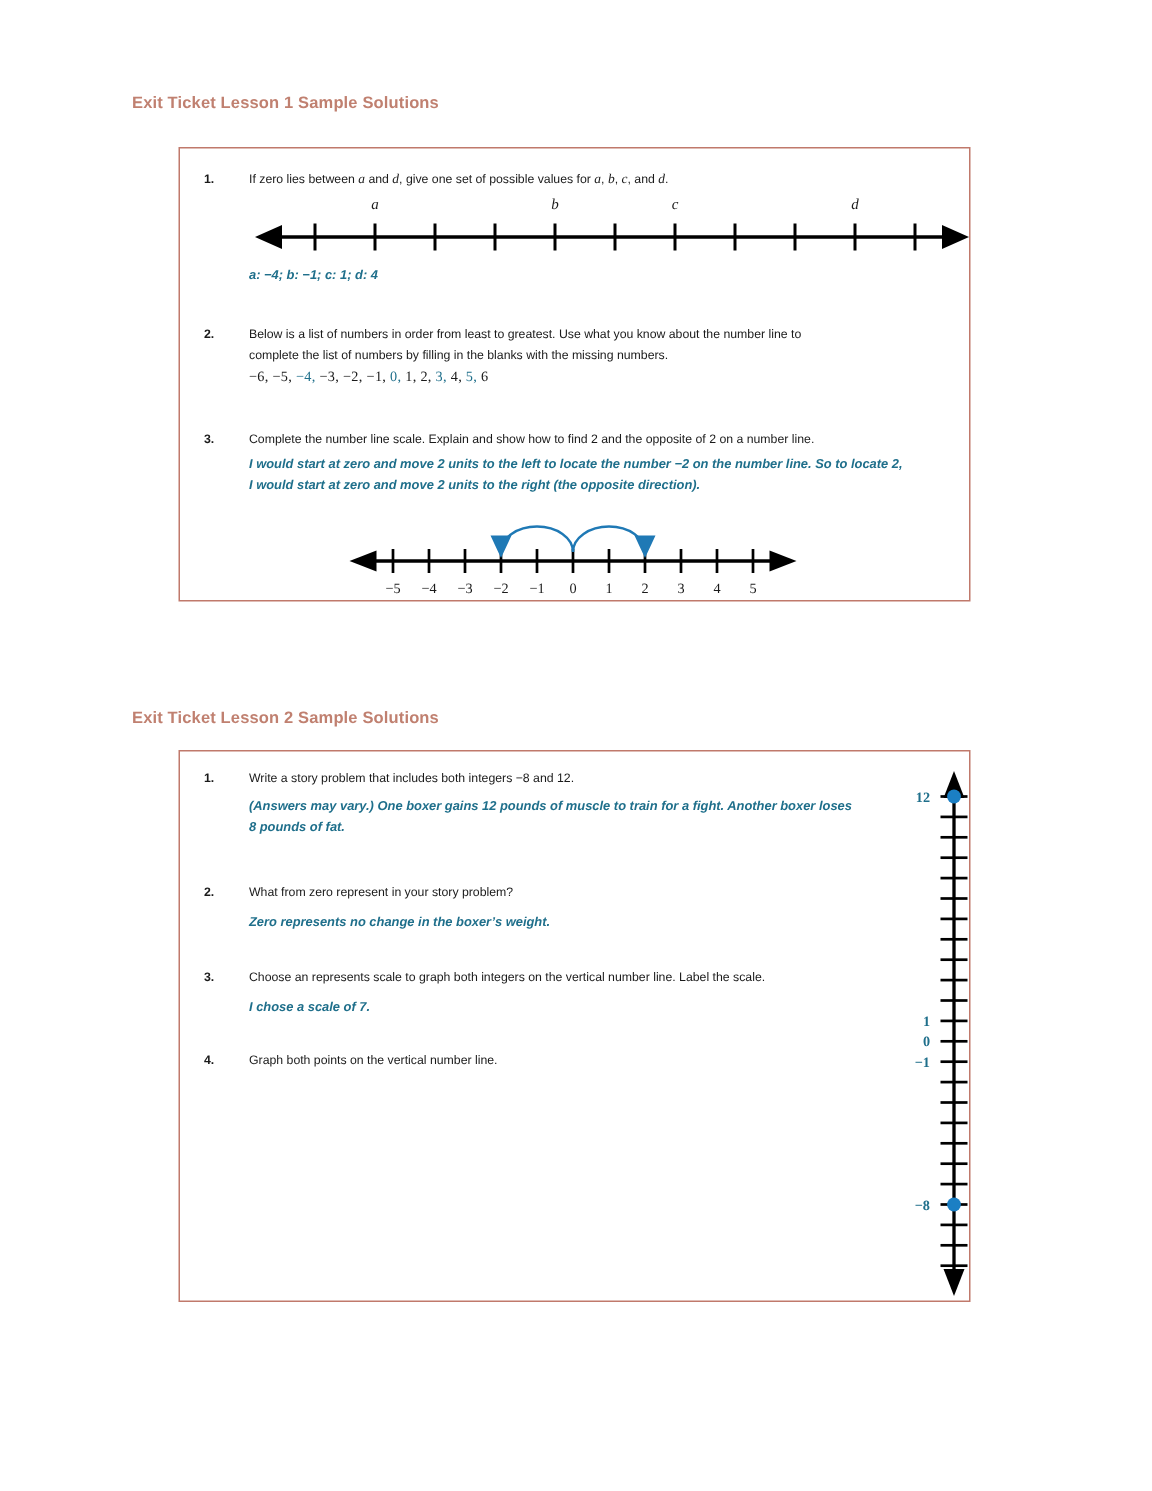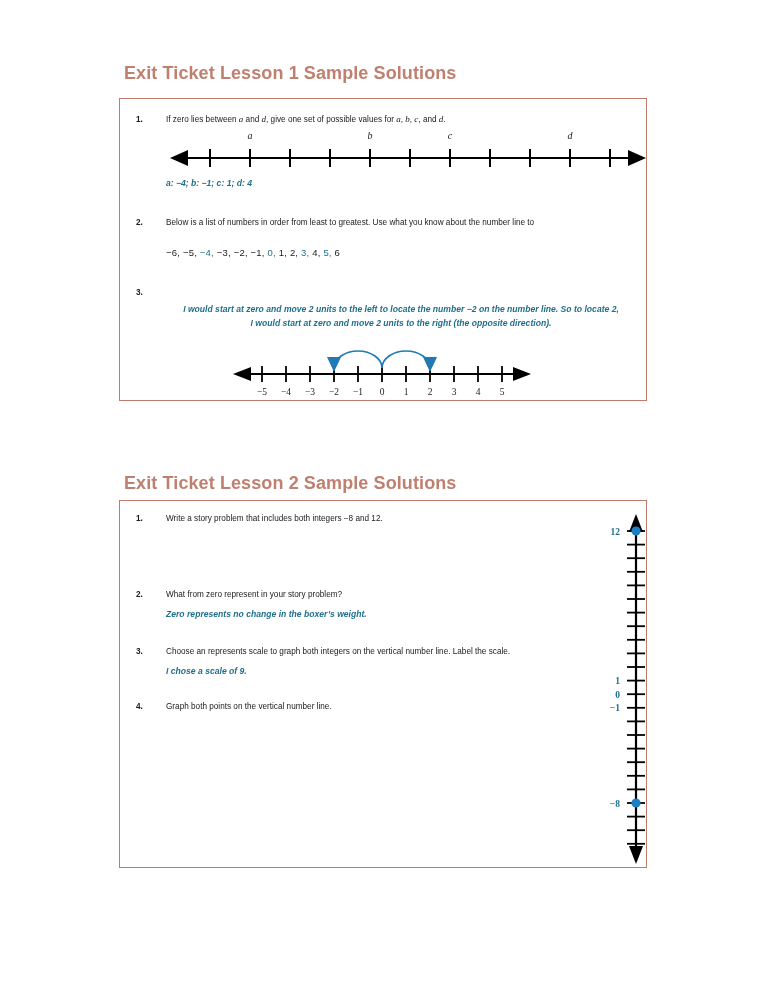--- a/index.html
+++ b/index.html
@@ -20,26 +20,25 @@
     position: absolute;
     left: 0; top: 0;
     width: 768px;
     height: 994px;
   }
 
   
   .section-title {
     position: absolute;
     font-family: "Liberation Sans", sans-serif;
-    font-size: 18px;
+    font-size: 11px;
     font-weight: bold;
     color: #c08070;
     letter-spacing: 0.1px;
     white-space: nowrap;
-    margin-left: 36px;
   }
   #lesson1-title { left: 88px; top: 63px; }
   #lesson2-title { left: 88px; top: 473px; }
 
   
   .qbox {
     position: absolute;
     border: 1px solid #c0796b;
     background: #ffffff;
     box-sizing: border-box;
@@ -75,21 +74,21 @@
     font-family: Liberation Sans, sans-serif;
     font-style: italic;
     font-weight: bold;
     font-size: 8.6px;
     color: #1f6f8b;
     line-height: 13.5px;
   }
 
   .numlist {
     position: absolute;
-    font-family: Liberation Sans, sans-serif;
+    font-family: Liberation Serif, serif;
     font-size: 9.5px;
     color: #1a1a1a;
     letter-spacing: 0.2px;
   }
   .numlist .blank { color: #1f6f8b; }
 
   
   .nl-svg { position: absolute; }
   #numberline1 { left: 168px; top: 126px; }
   #numberline2 { left: 231px; top: 340px; }
@@ -154,30 +153,32 @@
     <text class="nl-label" x="282" y="13" text-anchor="middle">c</text>
     <text class="nl-label" x="402" y="13" text-anchor="middle">d</text>
   </svg>
 
   <div class="answer" style="left:166px; top:177px;">a: −4;  b: −1;  c: 1;  d: 4</div>
 
   <div class="q" style="left:136px; top:216px; width:490px;">
     <div class="q-num">2.</div>
     <div class="q-text">
         <div>Below is a list of numbers in order from least to greatest.  Use what you know about the number line to</div>
+        <div>complete the list of numbers by filling in the blanks with the missing numbers.</div>
       </div>
   </div>
 
   <div class="numlist" id="numlist" style="left:166px; top:247px;"><span>−6, </span><span>−5, </span><span class="blank">−4, </span><span>−3, </span><span>−2, </span><span>−1, </span><span class="blank">0, </span><span>1, </span><span>2, </span><span class="blank">3, </span><span>4, </span><span class="blank">5, </span><span>6</span></div>
 
   <div class="q" style="left:136px; top:286px; width:500px;">
     <div class="q-num">3.</div>
-  </div>
-
-  <div class="answer" style="left:166px; top:303px; width:470px;text-align:center;">
+    <div class="q-text">Complete the number line scale.  Explain and show how to find 2 and the opposite of 2 on a number line.</div>
+  </div>
+
+  <div class="answer" style="left:166px; top:303px; width:470px;">
     <div>I would start at zero and move 2 units to the left to locate the number −2 on the number line.  So to locate 2,</div>
     <div>I would start at zero and move 2 units to the right (the opposite direction).</div>
   </div>
 
   <svg class="nl-svg" id="numberline2" width="302" height="58" viewBox="0 0 302 58">
 
     <line x1="8" y1="34" x2="294" y2="34" stroke="#000" stroke-width="2.2"></line>
     <polygon points="2,34 20,27 20,41" fill="#000"></polygon>
     <polygon points="300,34 282,27 282,41" fill="#000"></polygon>
 
@@ -217,32 +218,36 @@
   </svg>
 
   <div class="section-title" id="lesson2-title">Exit Ticket Lesson 2 Sample Solutions</div>
 
   <div class="qbox" id="box-lesson2"></div>
 
   <div class="q" style="left:136px; top:512px; width:450px;">
     <div class="q-num">1.</div>
     <div class="q-text">Write a story problem that includes both integers −8 and 12.</div>
   </div>
+  <div class="answer" style="left:166px; top:531px; width:420px;">
+    <div>(Answers may vary.)   One boxer gains 12 pounds of muscle to train for a fight.  Another boxer loses</div>
+    <div>8 pounds of fat.</div>
+  </div>
 
   <div class="q" style="left:136px; top:588px; width:450px;">
     <div class="q-num">2.</div>
     <div class="q-text">What from zero represent in your story problem?</div>
   </div>
   <div class="answer" style="left:166px; top:608px;text-align:right;">Zero represents  no change in the boxer’s weight.</div>
 
   <div class="q" style="left:136px; top:645px; width:460px;">
     <div class="q-num">3.</div>
     <div class="q-text">Choose an represents scale to graph both integers on the vertical number line.  Label the scale.</div>
   </div>
-  <div class="answer" style="left:166px; top:665px;">I chose a scale of 9.</div>
+  <div class="answer" style="left:166px; top:665px;">I chose a scale of 7.</div>
 
   <div class="q" style="left:136px; top:700px; width:450px;">
     <div class="q-num">4.</div>
     <div class="q-text">Graph both points on the vertical number line.</div>
   </div>
 
   <svg class="nl-svg" id="vertline" width="52" height="358" viewBox="0 0 52 358">
 
     <line x1="40" y1="14" x2="40" y2="348" stroke="#000" stroke-width="2.2"></line>
 

